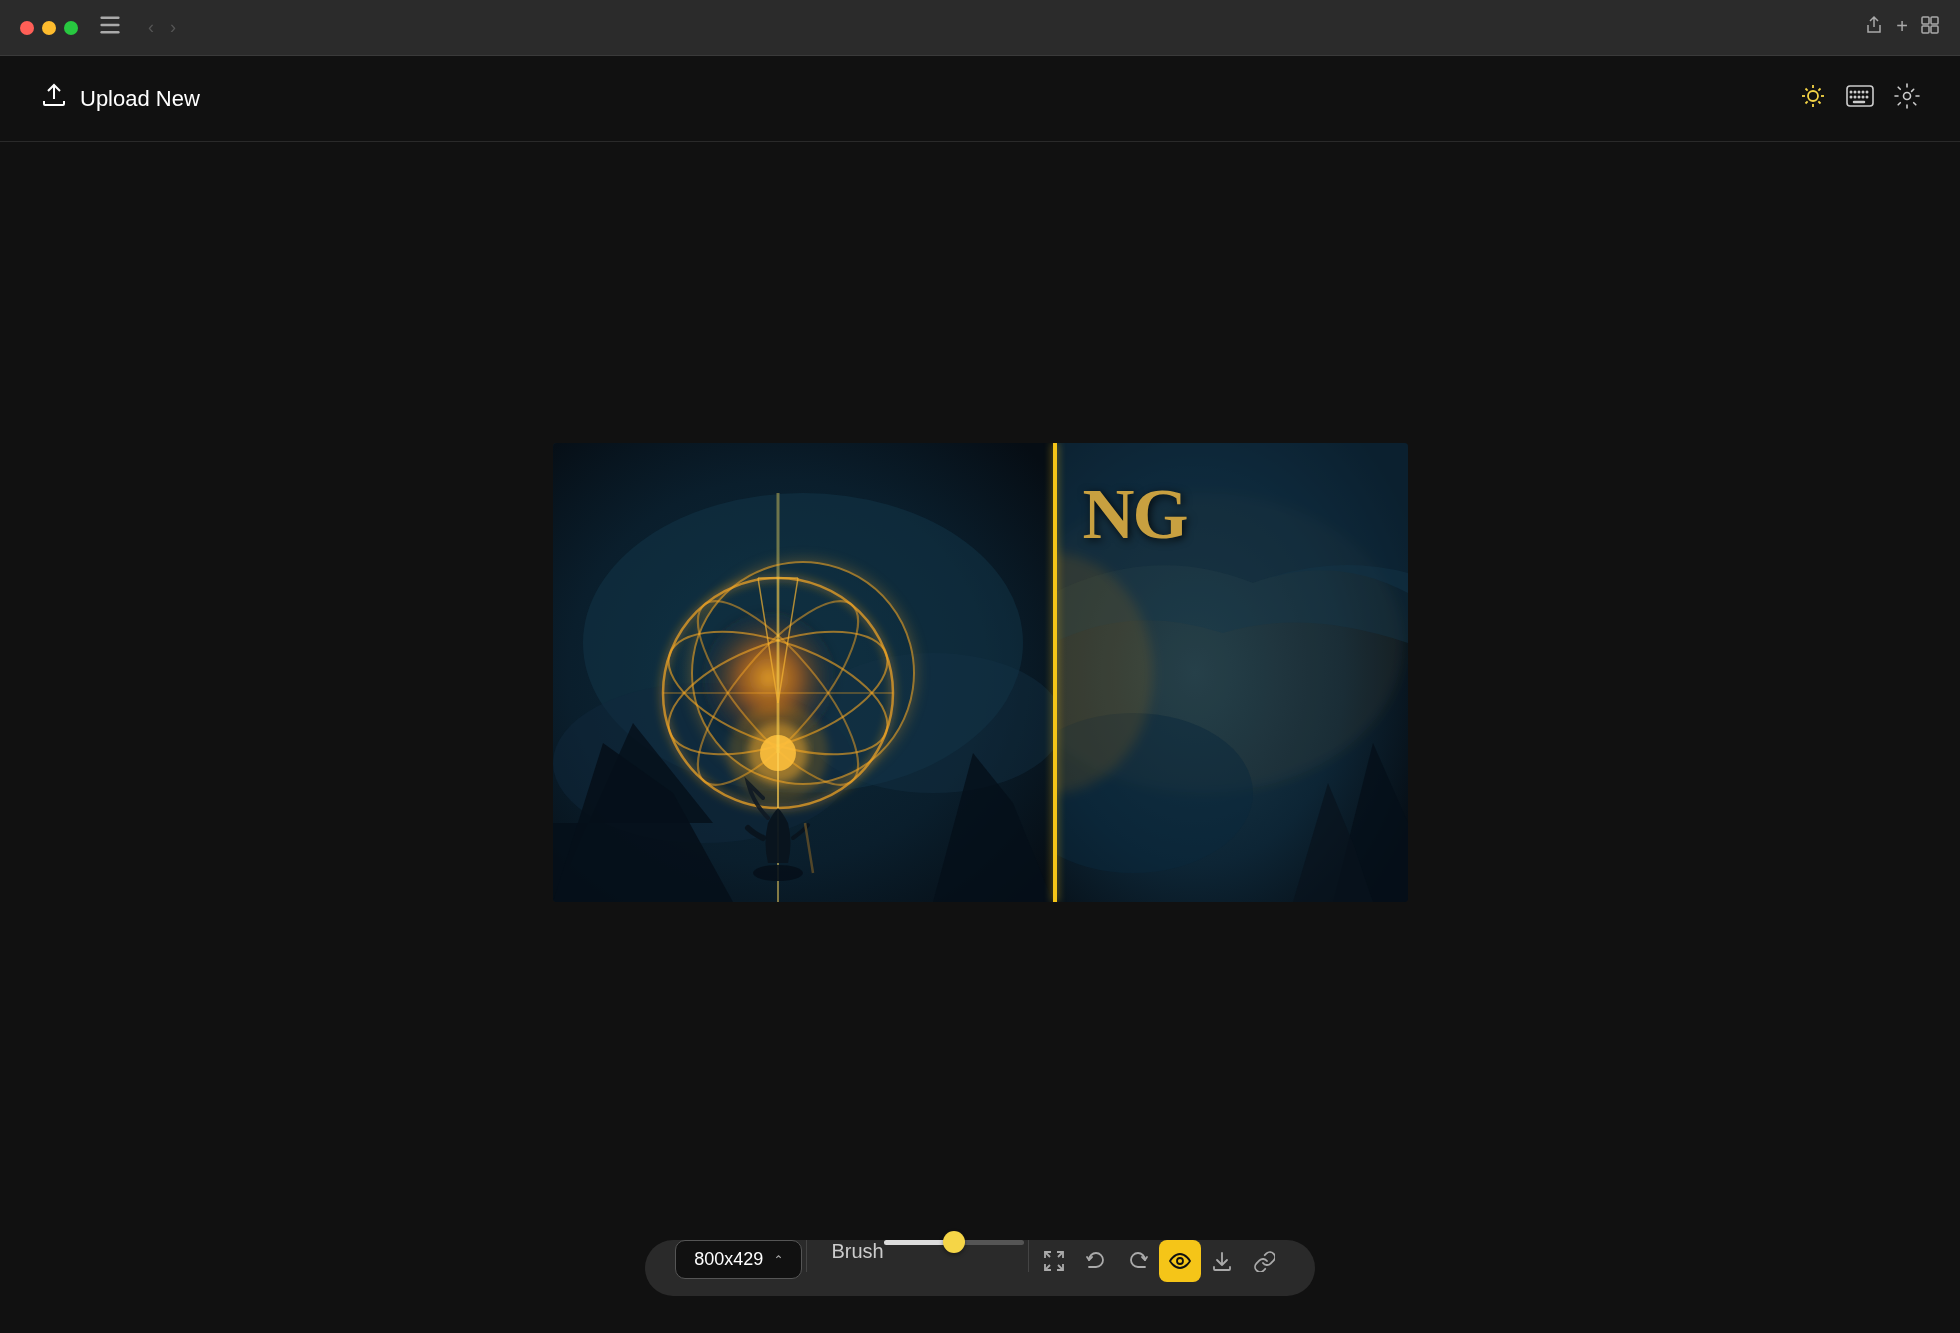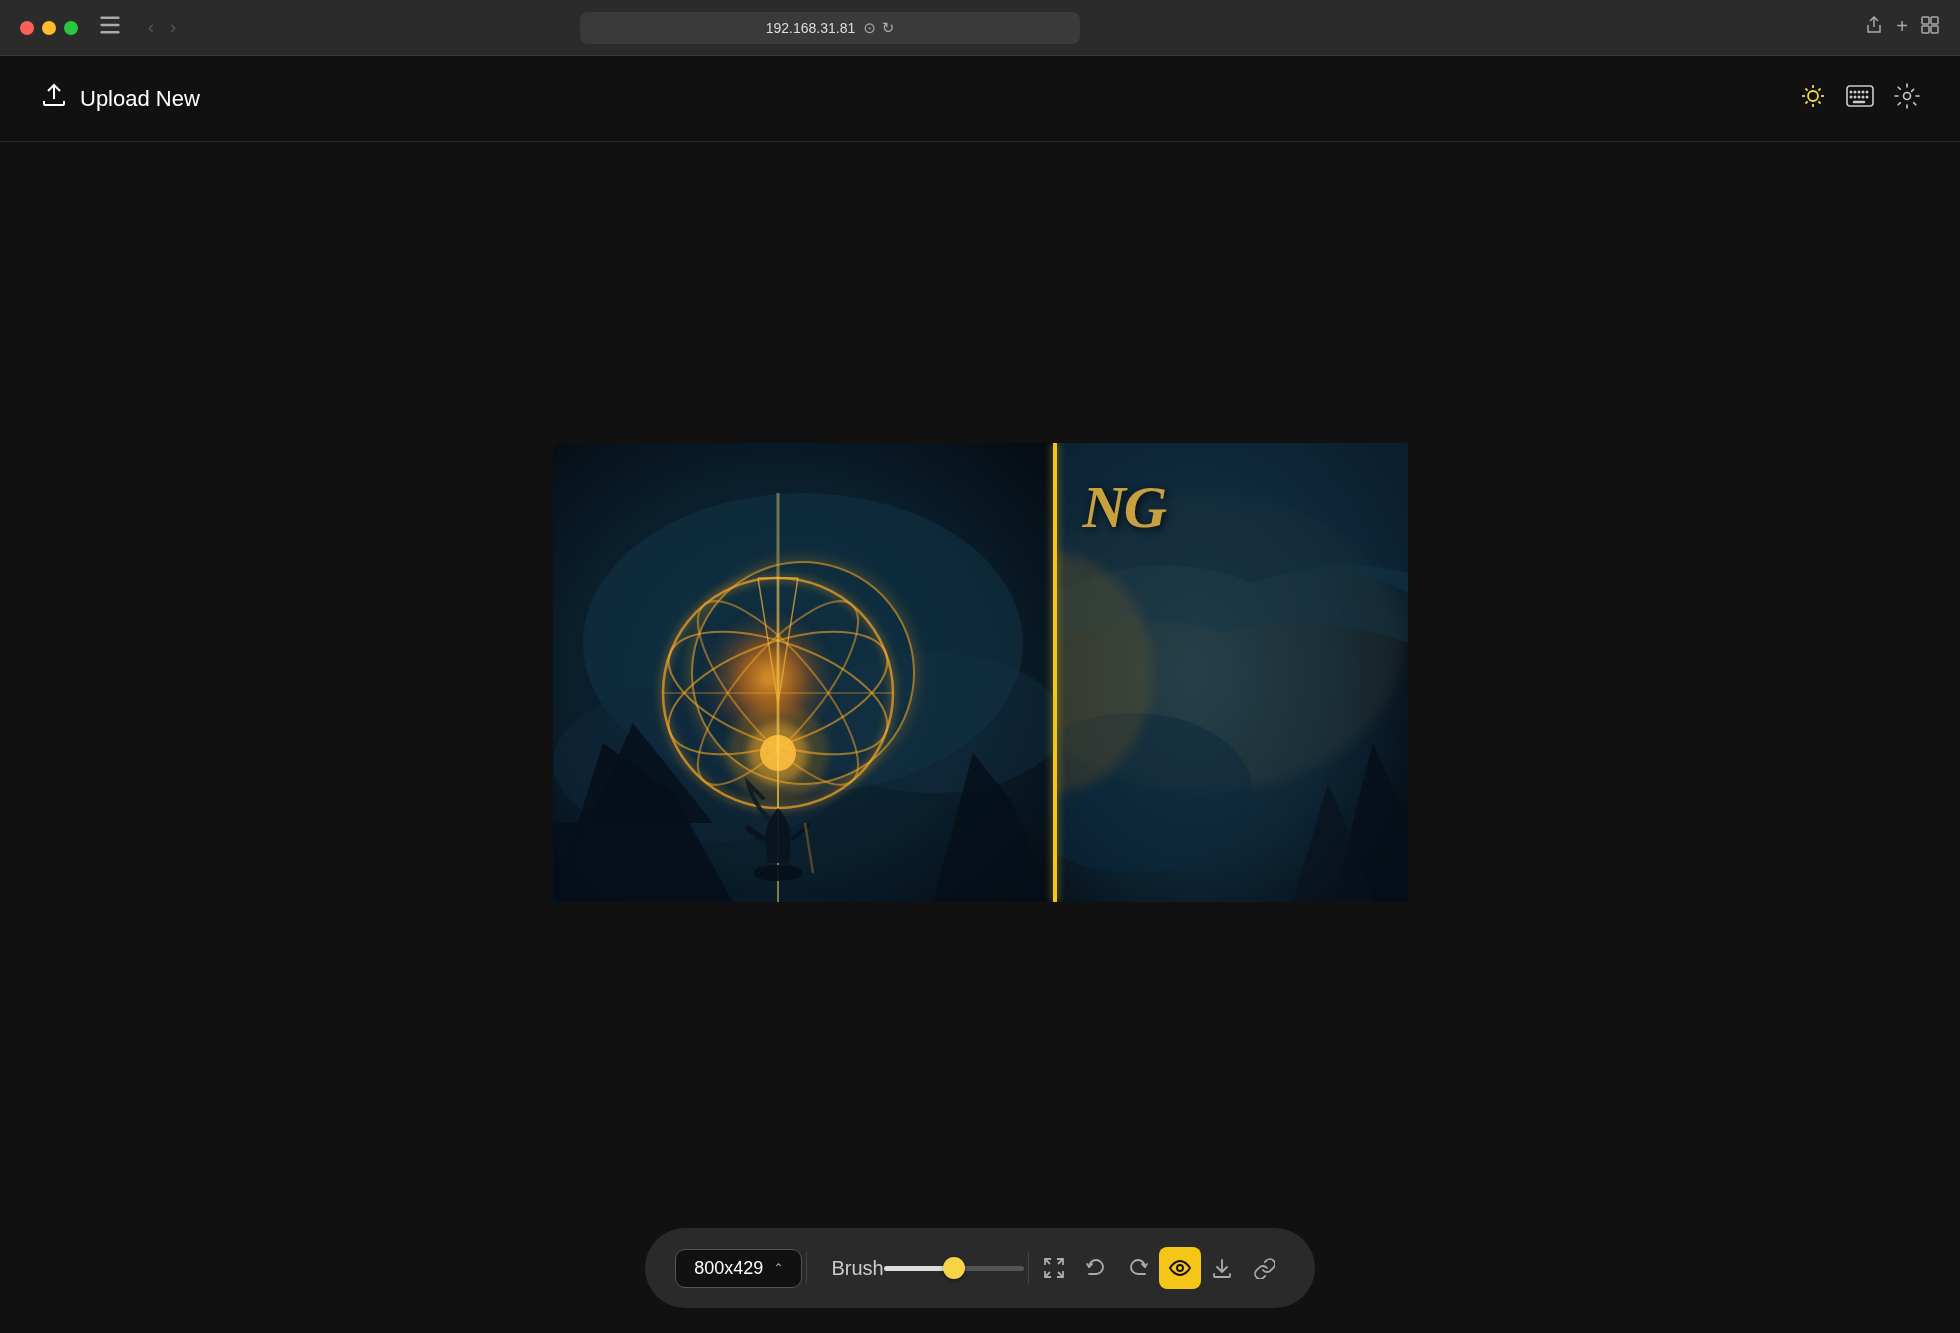--- a/index.html
+++ b/index.html
@@ -213,23 +213,22 @@
         radial-gradient(ellipse 200px 300px at 60% 50%, rgba(180, 140, 60, 0.3) 0%, transparent 70%),
         linear-gradient(180deg, #0d2535 0%, #1a3a4a 30%, #122030 70%, #0a1520 100%);
       display: flex;
       align-items: flex-start;
       padding-top: 30px;
       padding-left: 30px;
     }
 
     .ng-text {
       color: #c8a040;
-      font-size: 60px;
+      font-size: 72px;
       font-weight: 900;
-      font-style: italic;
       text-shadow: 2px 2px 8px rgba(0,0,0,0.8);
       font-family: Georgia, serif;
       letter-spacing: -2px;
     }
 
     
     .divider-line {
       position: absolute;
       left: 500px;
       top: 0;
@@ -245,23 +244,23 @@
       height: 130px;
       display: flex;
       align-items: center;
       justify-content: center;
       flex-shrink: 0;
     }
 
     .toolbar-pill {
       background: #2a2a2a;
       border-radius: 50px;
-      height: 80px;
-      display: flex;
-      align-items: center;
+      height: 56px;
+      display: flex;
+      align-items: flex-start;
       padding: 0 30px;
     }
 
     .resolution-btn {
       background: #111;
       border: 1.5px solid #555;
       border-radius: 10px;
       color: #fff;
       font-size: 18px;
       padding: 8px 18px;
@@ -364,27 +363,20 @@
       <rect x="2" y="9" width="16" height="2" rx="1"></rect>
       <rect x="2" y="15" width="16" height="2" rx="1"></rect>
     </svg>
   </div>
 
   <div class="nav-arrows">
     <span class="nav-arrow" style="color:#555">‹</span>
     <span class="nav-arrow active" style="color:#555">›</span>
   </div>
 
-  <div class="address-bar">
-    <span class="address-text">192.168.31.81</span>
-    <div class="address-icons">
-      <span style="font-size:15px">⊙</span>
-      <span style="font-size:15px">↻</span>
-    </div>
-  </div>
 
   <div class="title-bar-right">
     <span>
       <svg width="20" height="20" viewBox="0 0 20 20" fill="none" stroke="#aaa" stroke-width="1.5">
         <path d="M10 2v10M6 6l4-4 4 4"></path>
         <path d="M4 10v7h12v-7"></path>
       </svg>
     </span>
     <span style="color:#aaa;font-size:20px">+</span>
     <span>

